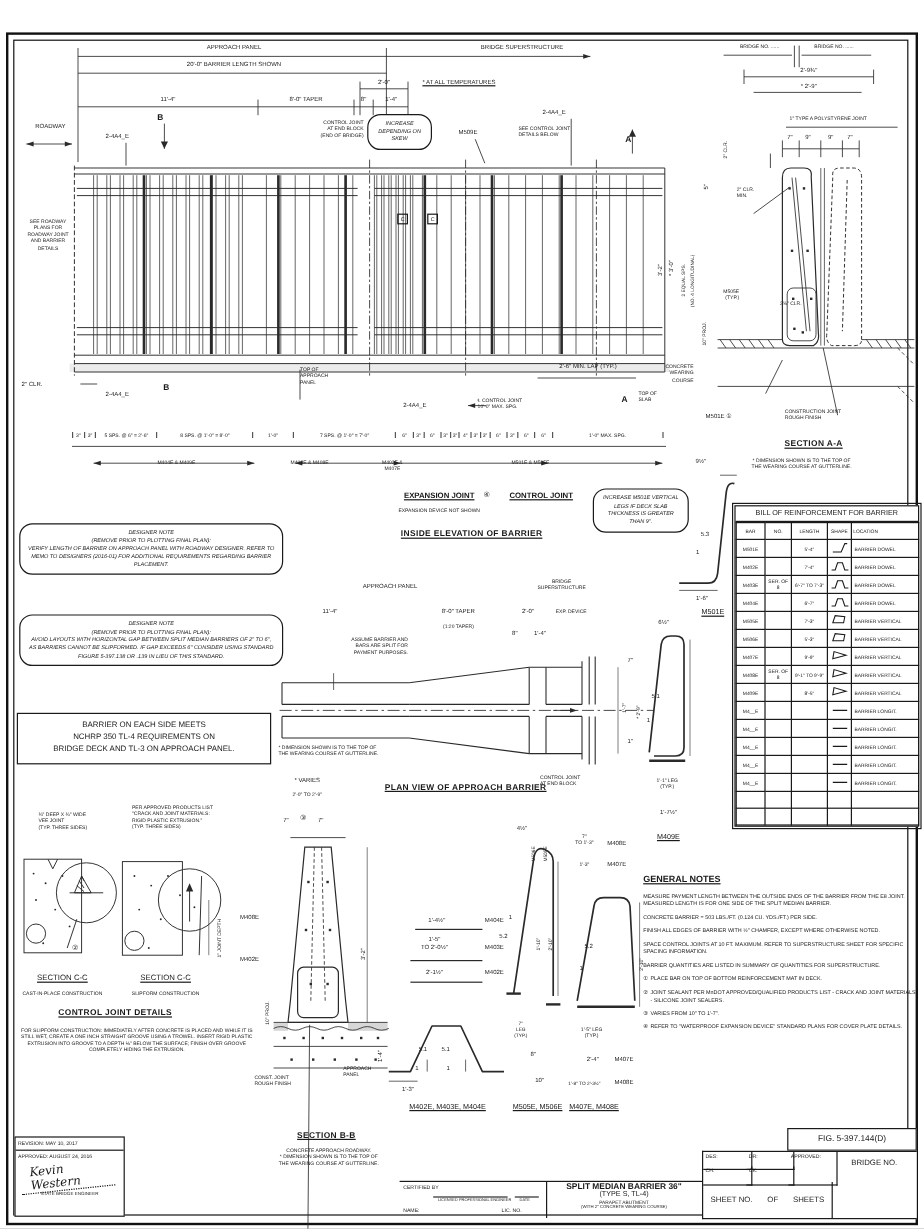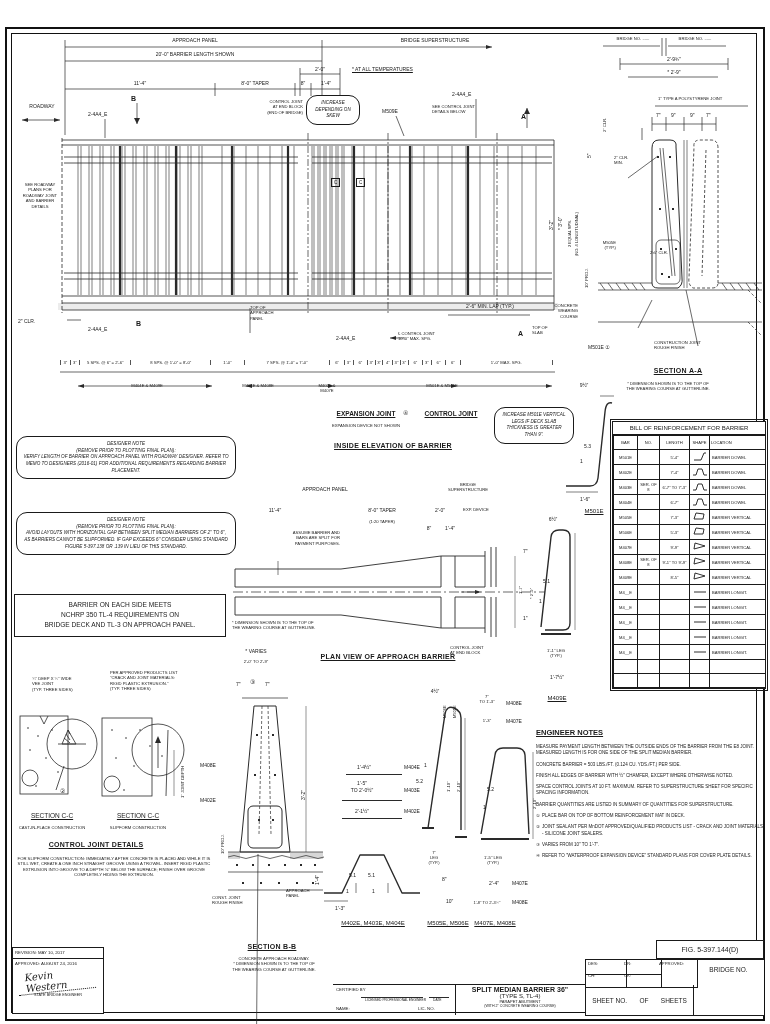--- a/index.html
+++ b/index.html
@@ -787,21 +787,21 @@
     <line x1="8" y1="111" x2="38" y2="111" stroke="#2a2a2a" stroke-width="2"></line>
     <line x1="42" y1="10" x2="42" y2="107" stroke="#2a2a2a" stroke-width="0.5"></line>
   </svg>
   <div class="lbl" style="left:543px;top:578px">5.1</div>
   <div class="lbl" style="left:539px;top:598px">1</div>
   <div class="lbl c t42" style="left:538px;top:648px;width:36px">1'-1" LEG
 (TYP.)</div>
   <div class="lbl c" style="left:542px;top:674px;width:30px">1'-7½"</div>
   <div class="lbl t6 u c" style="left:538px;top:695px;width:38px">M409E</div>
 
-  <div class="lbl b u" style="left:536px;top:728px;font-size:7.5px">ENGINEER NOTES</div>
+  <div class="lbl b u" style="left:536px;top:728px;font-size:7.5px">GENERAL NOTES</div>
   <div class="abs" id="gn-list" style="left:536px;top:744px;width:228px">
       <div class="gnp">MEASURE PAYMENT LENGTH BETWEEN THE OUTSIDE ENDS OF THE BARRIER FROM THE E8 JOINT. MEASURED LENGTH IS FOR ONE SIDE OF THE SPLIT MEDIAN BARRIER.</div>
       <div class="gnp">CONCRETE BARRIER = 503 LBS./FT. (0.124 CU. YDS./FT.) PER SIDE.</div>
       <div class="gnp">FINISH ALL EDGES OF BARRIER WITH ½" CHAMFER, EXCEPT WHERE OTHERWISE NOTED.</div>
       <div class="gnp">SPACE CONTROL JOINTS AT 10 FT. MAXIMUM. REFER TO SUPERSTRUCTURE SHEET FOR SPECIFIC SPACING INFORMATION.</div>
       <div class="gnp">BARRIER QUANTITIES ARE LISTED IN SUMMARY OF QUANTITIES FOR SUPERSTRUCTURE.</div>
       <div class="gnp gnn">
         <span class="gnum">①</span>
         <span>PLACE BAR ON TOP OF BOTTOM REINFORCEMENT MAT IN DECK.</span>
       </div>

